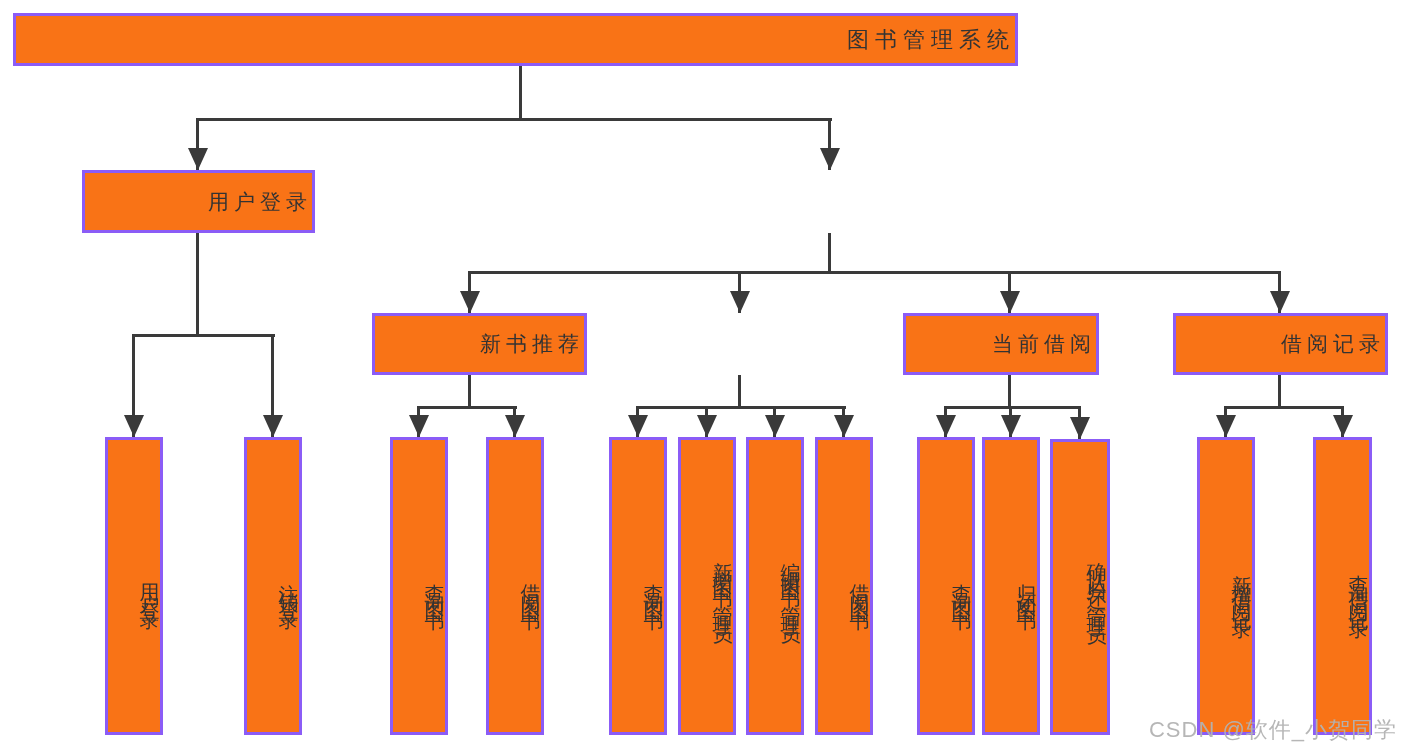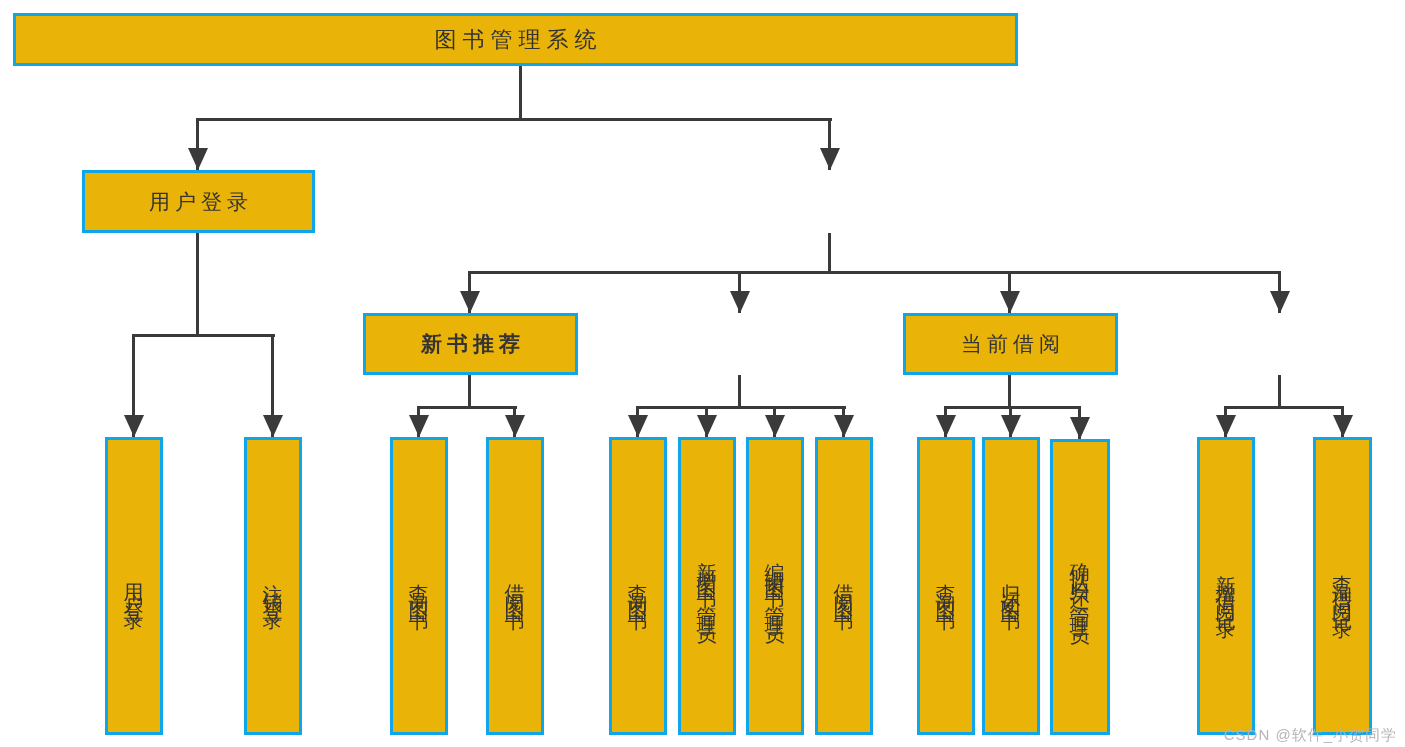--- a/index.html
+++ b/index.html
@@ -7,25 +7,25 @@
     position: relative;
     width: 1405px;
     height: 747px;
     background: #ffffff;
     font-family: "Liberation Sans", "DejaVu Sans", sans-serif;
     overflow: hidden;
   }
   .box {
     position: absolute;
     box-sizing: border-box;
-    border: 3px solid #0ea5e9;
-    background: #eab308;
+    border: 3px solid #8b5cf6;
+    background: #f97316;
     display: flex;
     align-items: center;
-    justify-content: center;
+    justify-content: flex-end;
     color: #333333;
   }
   .hlabel {
     font-size: 21px;
     letter-spacing: 5px;
     text-indent: 5px;
     white-space: nowrap;
     color: #333333;
   }
   .root-label { font-size: 22px; letter-spacing: 6px; text-indent: 6px; }
@@ -56,21 +56,21 @@
     transform: translateX(-50%);
     width: 0; height: 0;
     border-left: 10px solid transparent;
     border-right: 10px solid transparent;
     border-top: 22px solid #3a3a3a;
   }
   .watermark {
     position: absolute;
     right: 8px;
     bottom: 2px;
-    font-size: 15px;
+    font-size: 22px;
     letter-spacing: 1px;
     color: rgba(178, 178, 178, 0.95);
     white-space: nowrap;
     z-index: 5;
   }
 </style>
 </head>
 <body>
 
 <div class="canvas">
@@ -93,25 +93,28 @@
   <div class="arrow" style="left:132px; top:336px; height:101px;"></div>
   <div class="arrow" style="left:271px; top:336px; height:101px;"></div>
 
   <div class="vline" style="left:828px; top:233px; height:40px;"></div>
   <div class="hline" style="left:468px; top:271px; width:813px;"></div>
   <div class="arrow" style="left:468px; top:273px; height:40px;"></div>
   <div class="arrow" style="left:738px; top:273px; height:40px;"></div>
   <div class="arrow" style="left:1008px; top:273px; height:40px;"></div>
   <div class="arrow" style="left:1278px; top:273px; height:40px;"></div>
 
-  <div class="box" style="left:363px; top:313px; width:215px; height:62px;font-weight:bold;">
+  <div class="box" style="left:372px; top:313px; width:215px; height:62px;">
     <span class="hlabel">新书推荐</span>
   </div>
-  <div class="box" style="left:903px; top:313px; width:215px; height:62px;">
+  <div class="box" style="left:903px; top:313px; width:196px; height:62px;">
     <span class="hlabel">当前借阅</span>
+  </div>
+  <div class="box" style="left:1173px; top:313px; width:215px; height:62px;">
+    <span class="hlabel">借阅记录</span>
   </div>
 
   <div class="vline" style="left:468px; top:375px; height:33px;"></div>
   <div class="hline" style="left:417px; top:406px; width:100px;"></div>
   <div class="arrow" style="left:417px; top:408px; height:29px;"></div>
   <div class="arrow" style="left:513px; top:408px; height:29px;"></div>
 
   <div class="vline" style="left:738px; top:375px; height:33px;"></div>
   <div class="hline" style="left:636px; top:406px; width:210px;"></div>
   <div class="arrow" style="left:636px; top:408px; height:29px;"></div>

